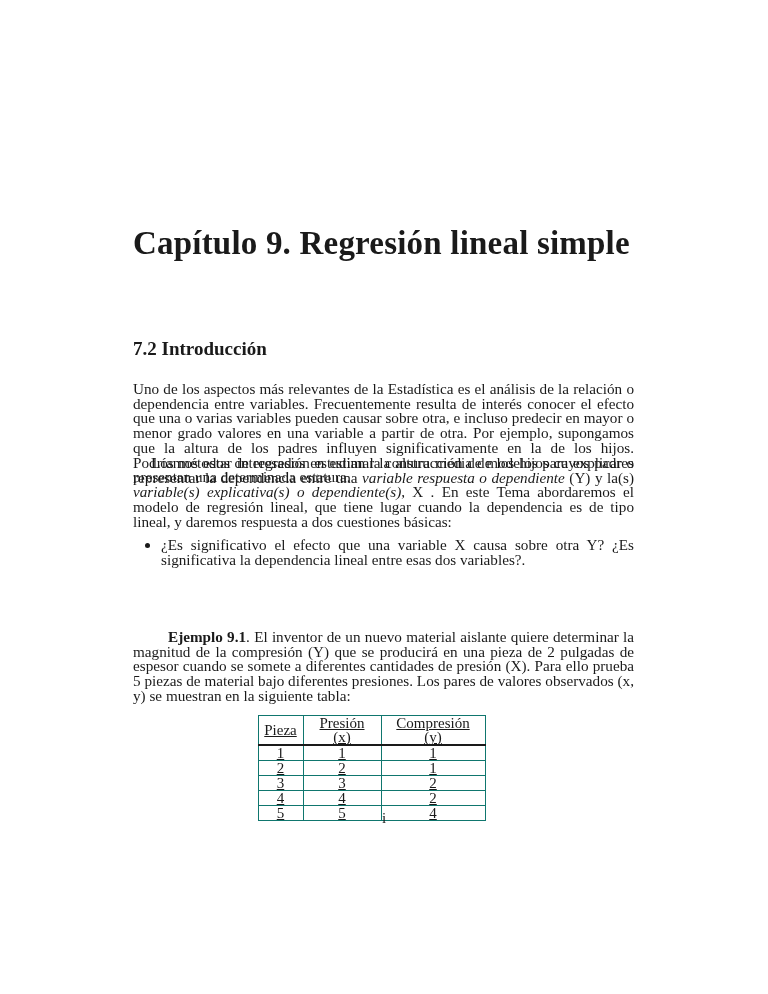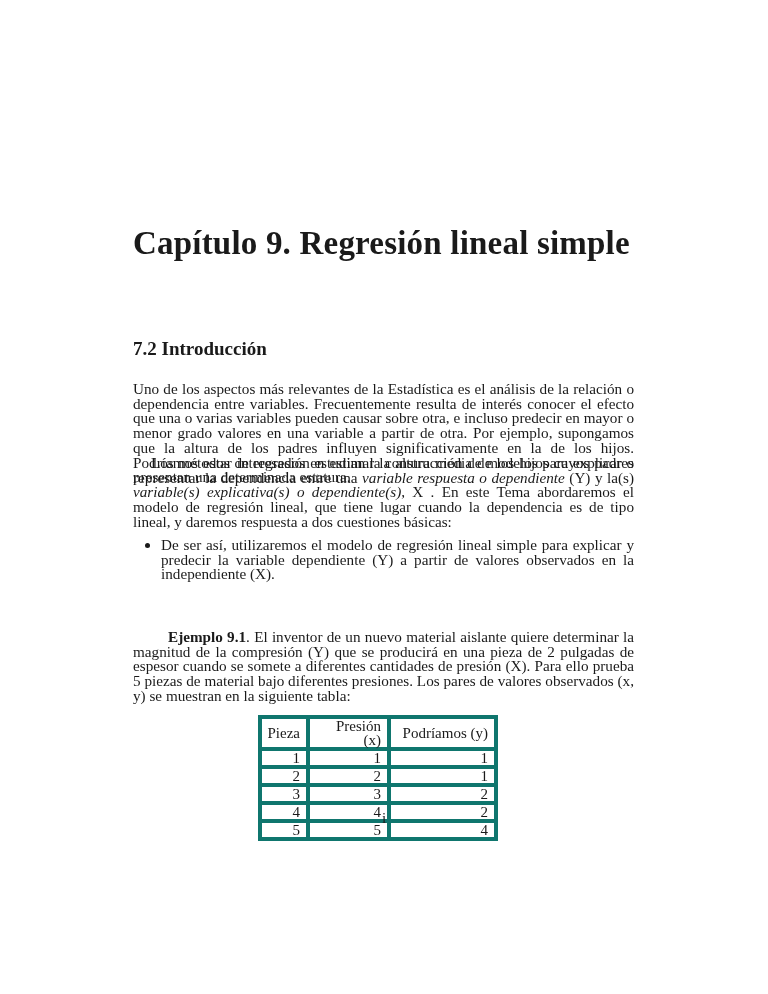--- a/index.html
+++ b/index.html
@@ -42,22 +42,22 @@
     .p3 { top: 630px; text-indent: 18px; }
     .bold { font-weight: bold; margin-left: 17px; }
     .it { font-style: italic; }
     .data-table {
       position: absolute; left: 258px; top: 715px;
       border-collapse: collapse;
       font-family: "Liberation Serif", "DejaVu Serif", serif;
       font-size: 15px; line-height: 14px;
     }
     .data-table th, .data-table td {
-      border: 4px solid #0f766e; padding: 0 6px 0 5px;
-      font-weight: normal; text-align: right; height: 14px;
+      border: 1px solid #0f766e; padding: 0 6px 0 5px;
+      font-weight: normal; text-align: center; height: 14px; text-decoration: underline;
     }
     .data-table th { border-bottom: 2px solid #1a1a1a; }
     .data-table td.c0, .data-table th.c0 { width: 33px; }
     .data-table td.c1, .data-table th.c1 { width: 66px; }
     .data-table td.c2, .data-table th.c2 { width: 92px; }
     .page-number {
       position: absolute; left: 0; width: 768px; top: 810px;
       text-align: center;
       font-family: "Liberation Serif", "DejaVu Serif", serif;
       font-size: 15px;
@@ -72,32 +72,32 @@
 
   <h2 class="section-title">7.2 Introducción</h2>
 
   <p class="body-text p1">Uno de los aspectos más relevantes de la Estadística es el análisis de la relación o dependencia entre variables. Frecuentemente resulta de interés conocer el efecto que una o varias variables pueden causar sobre otra, e incluso predecir en mayor o menor grado valores en una variable a partir de otra. Por ejemplo, supongamos que la altura de los padres influyen significativamente en la de los hijos. Podríamos estar interesados en estimar la altura media de los hijos cuyos padres presentan una determinada estatura.</p>
 
   <p class="body-text p2"><span>Los métodos de regresión estudian la construcción de modelos para explicar o representar la dependencia entre una </span><span class="it">variable respuesta o dependiente</span><span> (Y) y la(s) </span><span class="it">variable(s) explicativa(s) o dependiente(s)</span><span>, X . En este Tema abordaremos el modelo de regresión lineal, que tiene lugar cuando la dependencia es de tipo lineal, y daremos respuesta a dos cuestiones básicas:</span></p>
 
   <ul class="bullets">
     <li>
       <span class="bullet-dot"></span>
-      <span>De ser así, utilizaremos el modelo de regresión lineal simple para explicar y predecir la variable dependiente (Y) a partir de valores observados en la independiente (X).</span>
+      <span>¿Es significativo el efecto que una variable X causa sobre otra Y? ¿Es significativa la dependencia lineal entre esas dos variables?.</span>
     </li>
   </ul>
 
   <p class="body-text p3"><span class="bold">Ejemplo 9.1</span><span>. El inventor de un nuevo material aislante quiere determinar la magnitud de la compresión (Y) que se producirá en una pieza de 2 pulgadas de espesor cuando se somete a diferentes cantidades de presión (X). Para ello prueba 5 piezas de material bajo diferentes presiones. Los pares de valores observados (x, y) se muestran en la siguiente tabla:</span></p>
 
   <table class="data-table">
     <thead>
       <tr>
         <th class="c0">Pieza</th>
         <th class="c1">Presión (x)</th>
-        <th class="c2">Podríamos (y)</th>
+        <th class="c2">Compresión (y)</th>
       </tr>
     </thead>
     <tbody>
       <tr>
         <td class="c0">1</td>
         <td class="c1">1</td>
         <td class="c2">1</td>
       </tr>
       <tr>
         <td class="c0">2</td>

